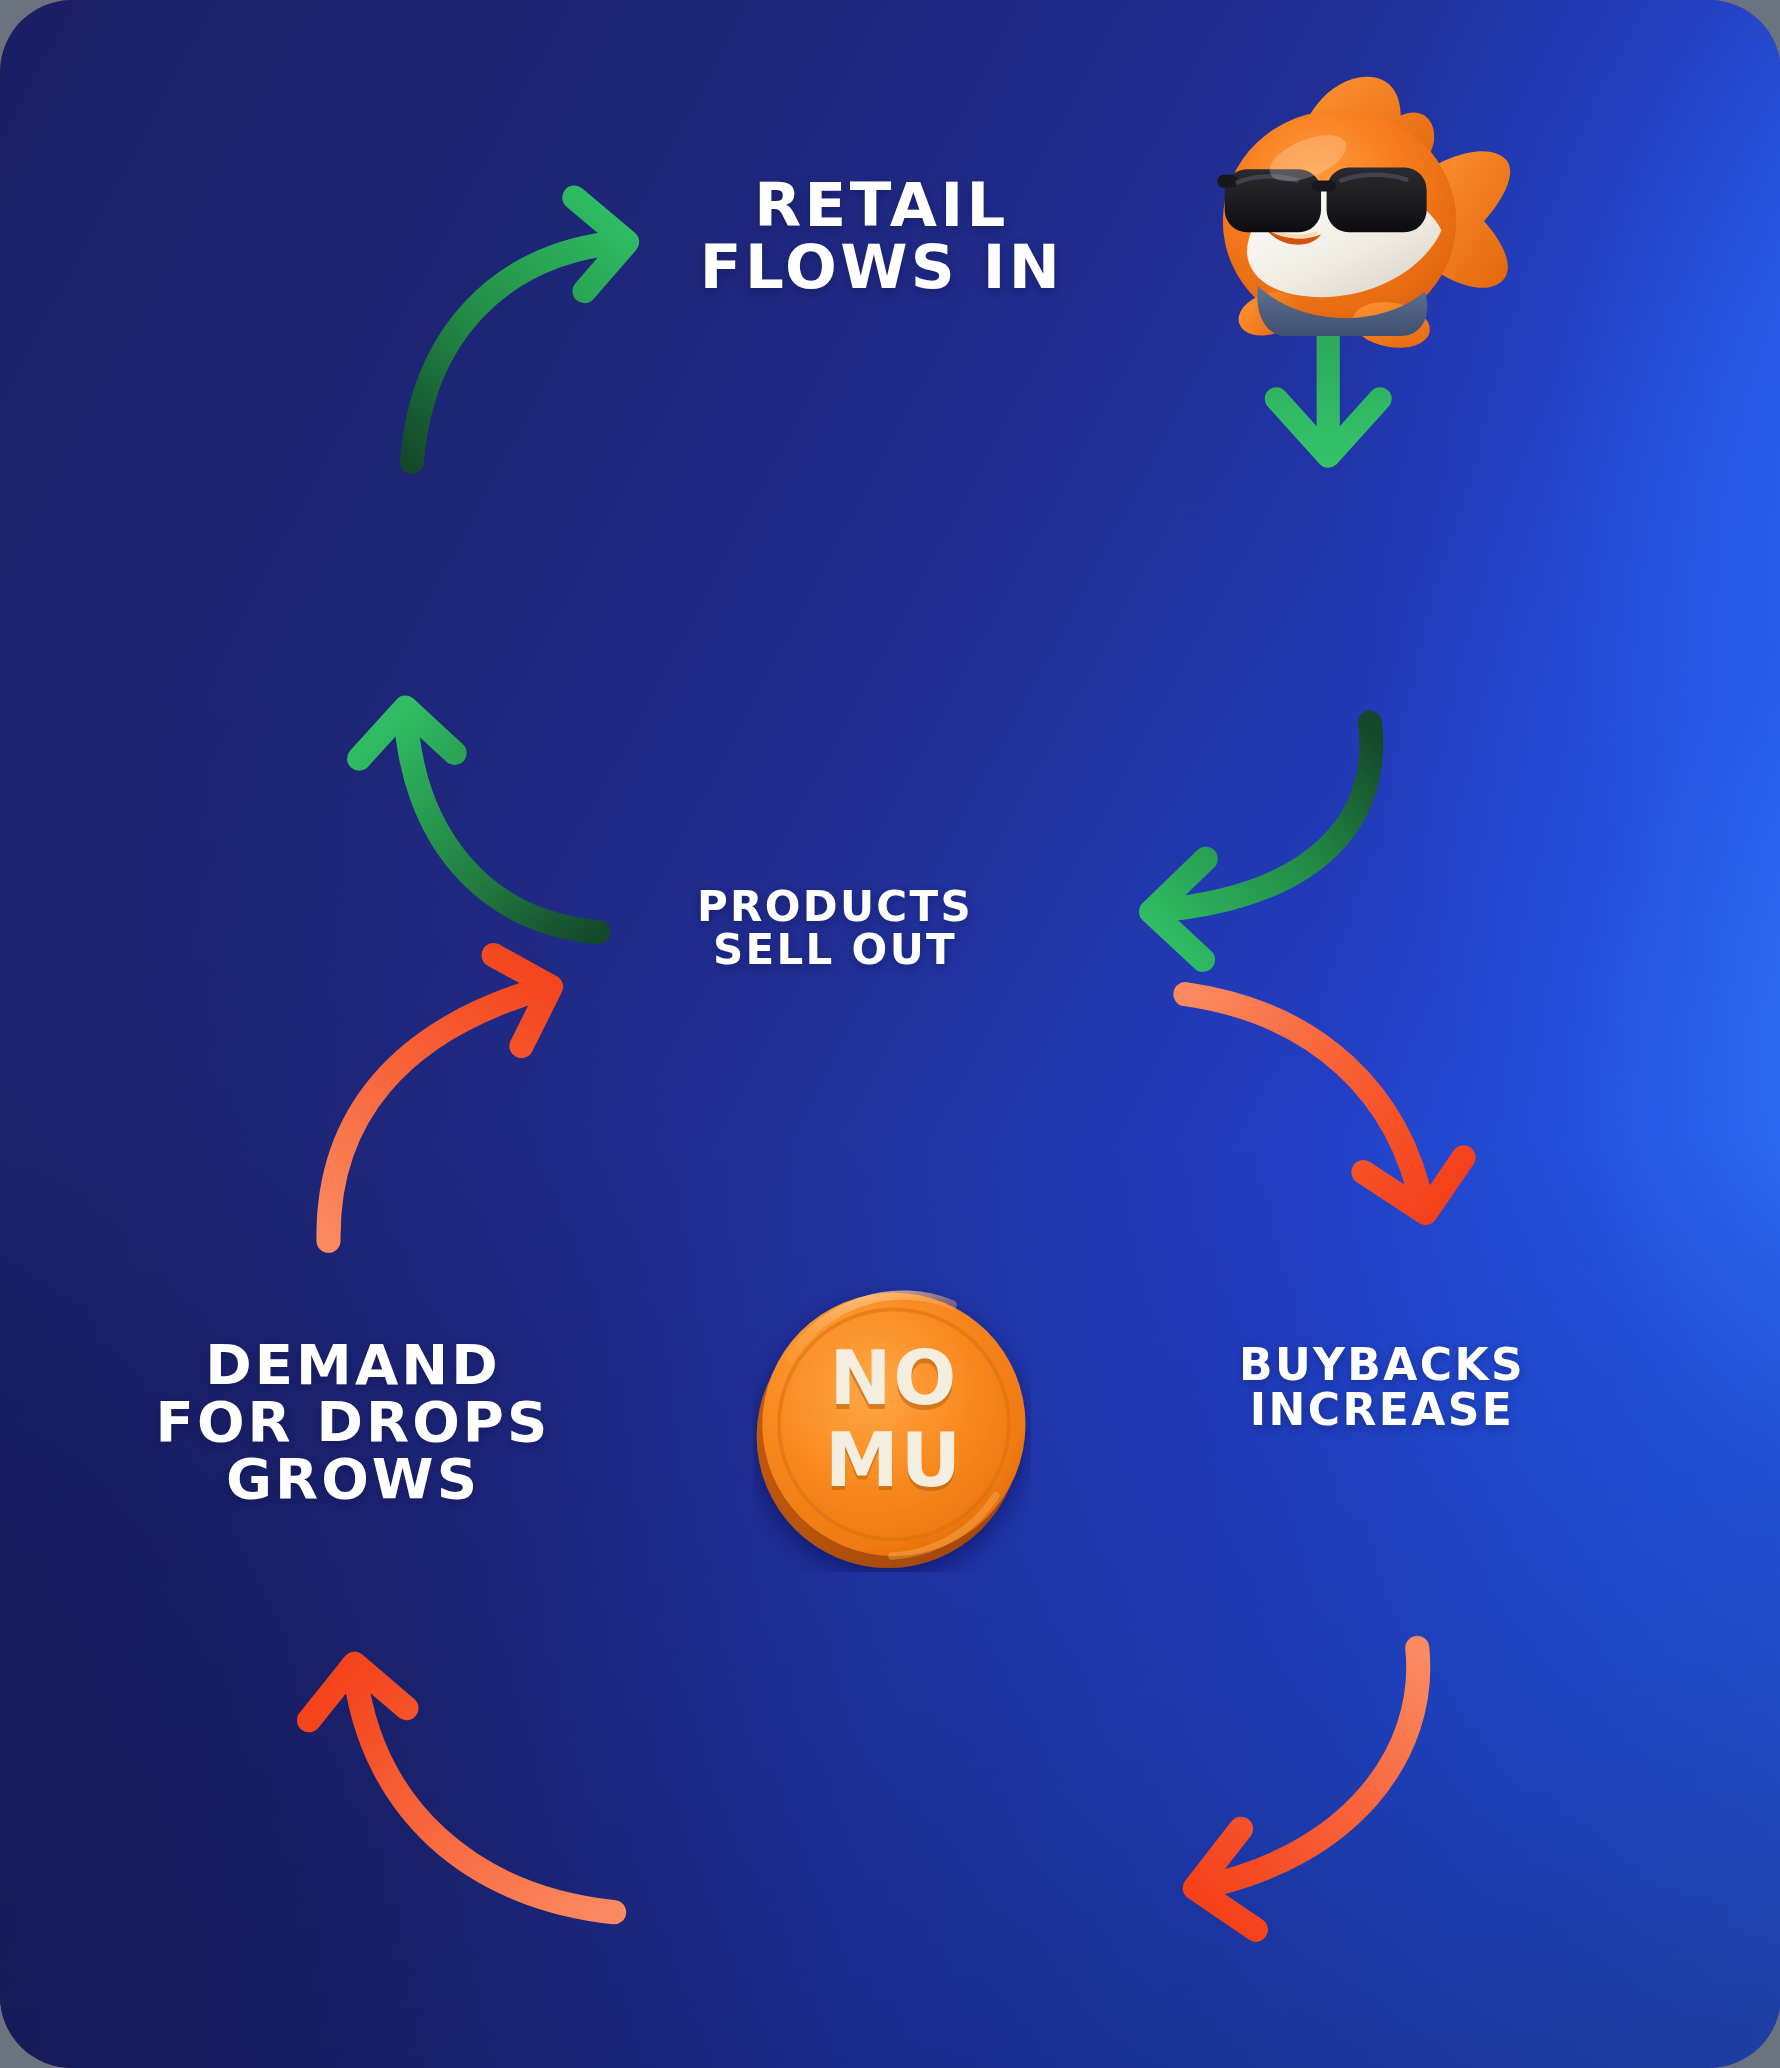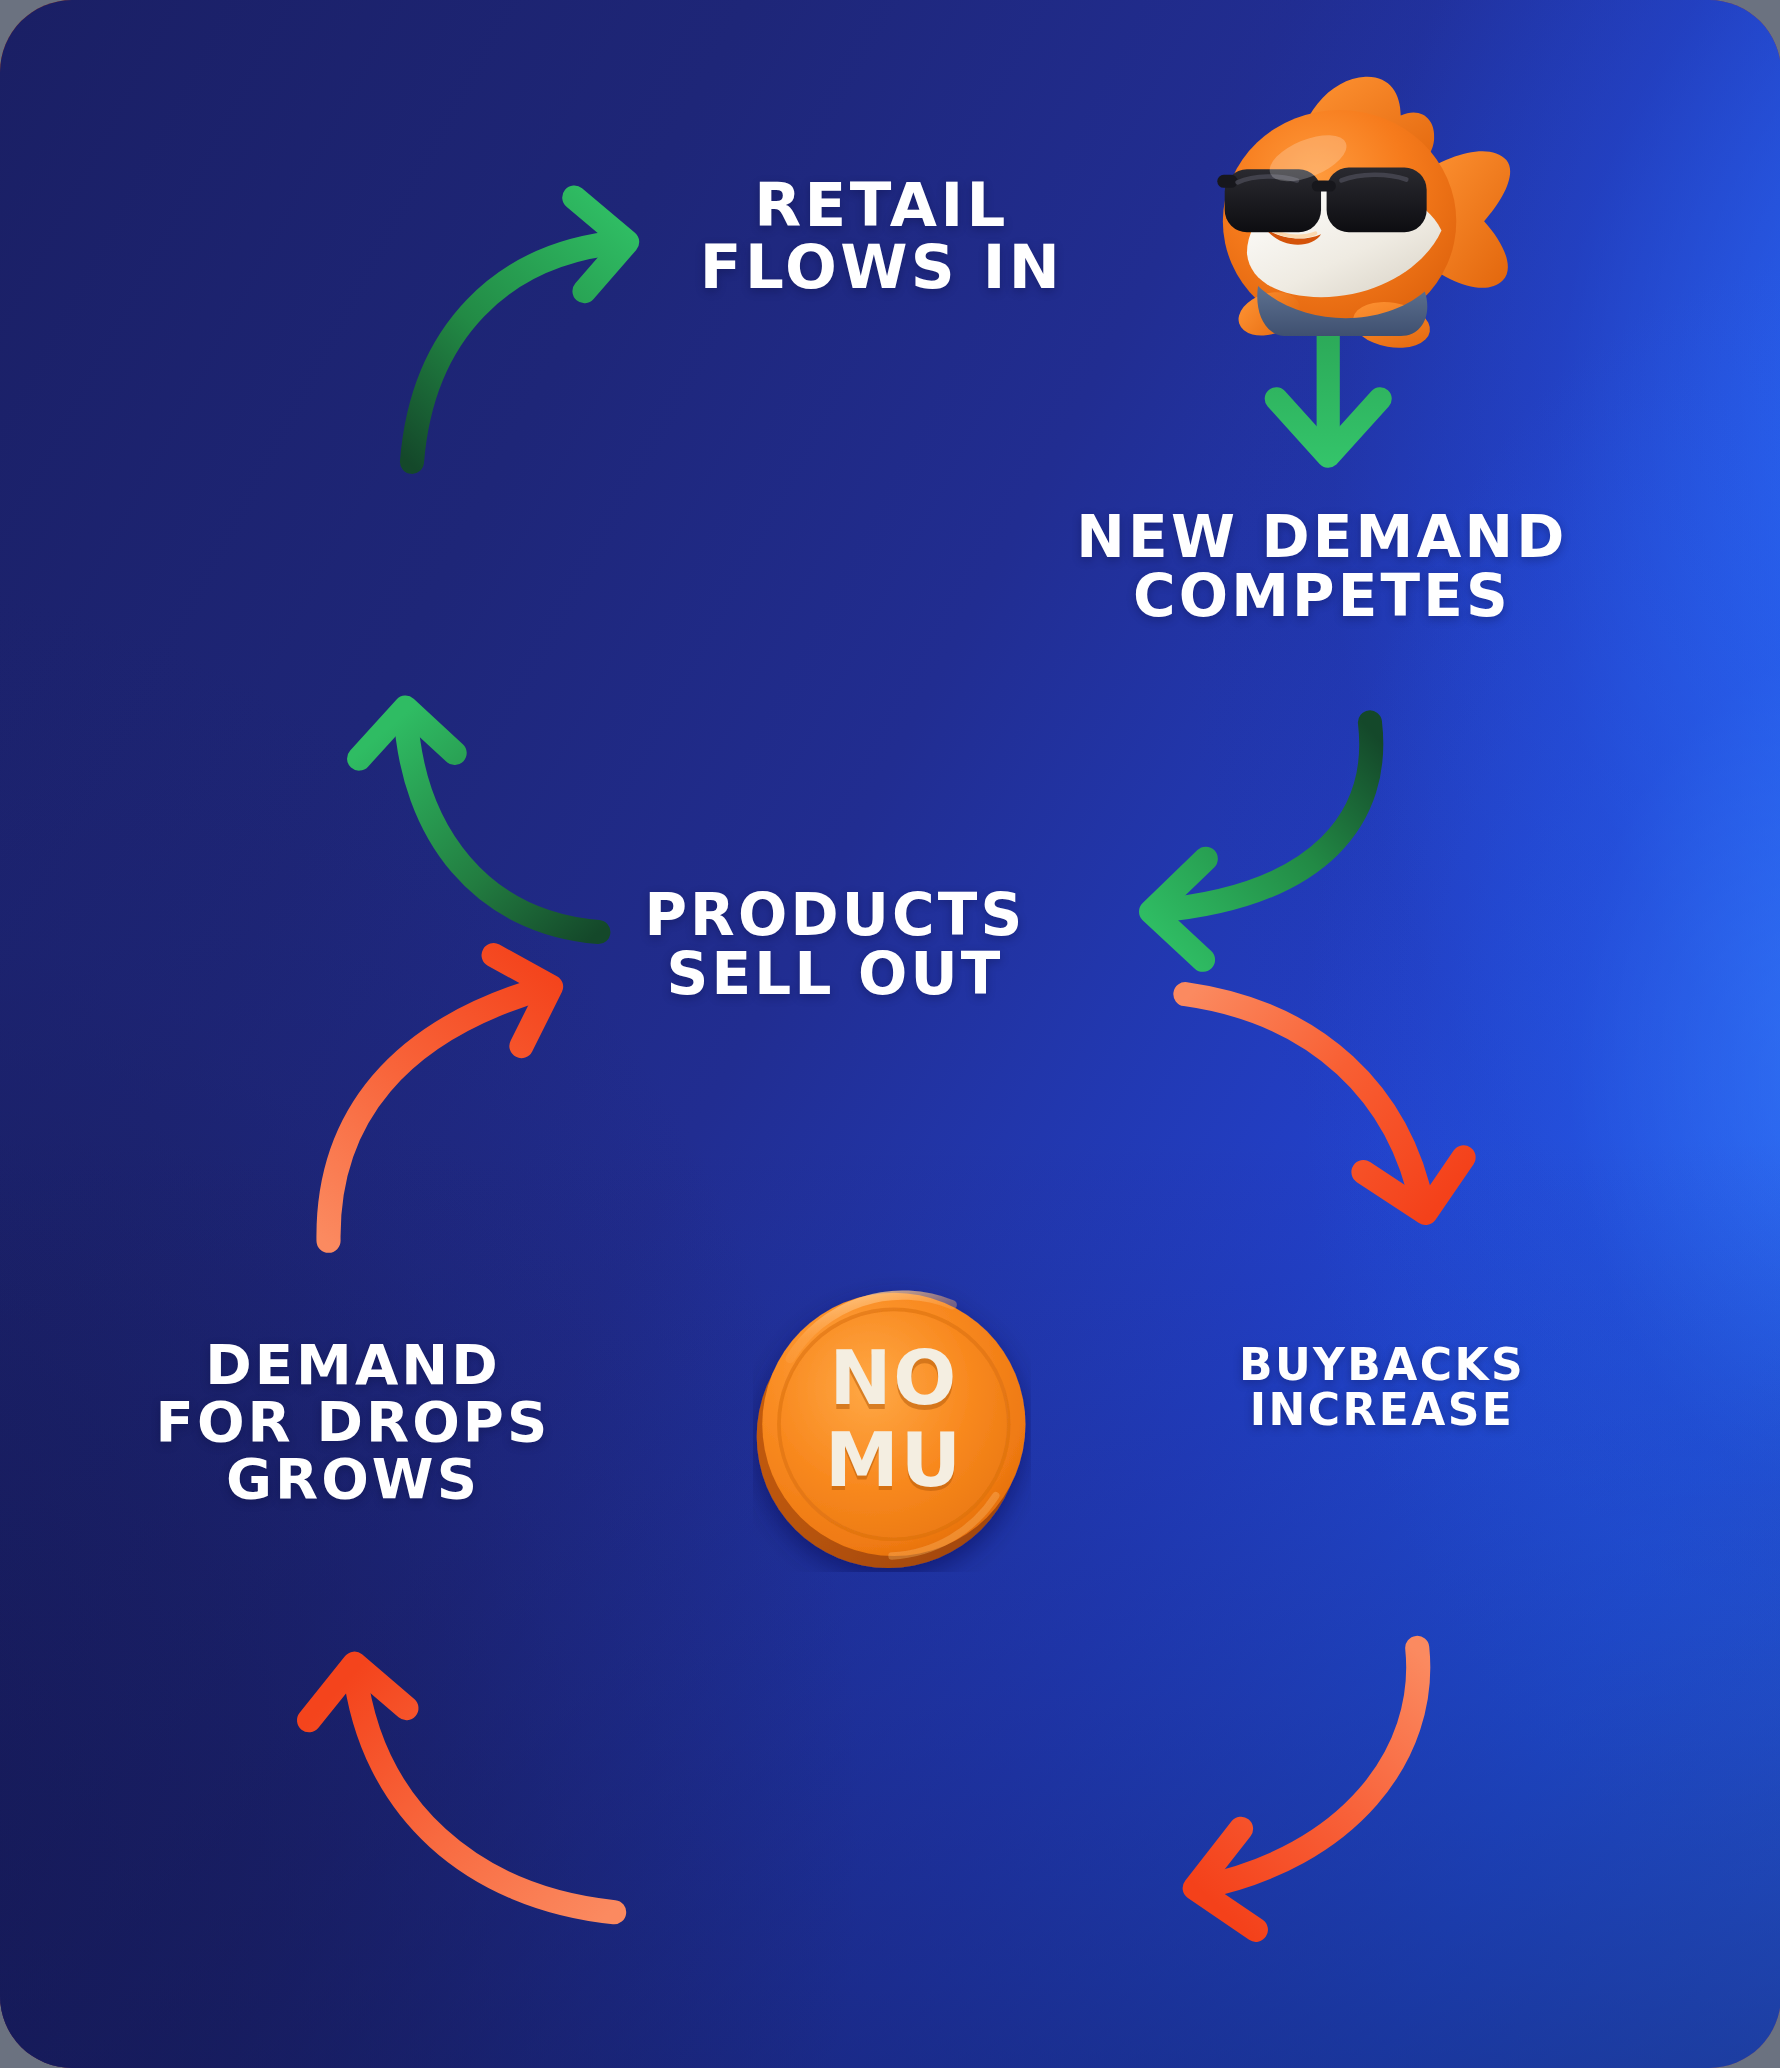--- a/index.html
+++ b/index.html
@@ -205,25 +205,23 @@
 
     <g fill="none" stroke="url(#gOr4)" stroke-width="26" stroke-linecap="round" stroke-linejoin="round">
       <path d="M 354 1338 C 352 1205 430 1110 588 1065"></path>
       <path d="M 532 1030 L 594 1064 L 562 1128"></path>
     </g>
   </svg>
 
   <div class="node-label" style="left:682px; top:174px; width:399px; font-size:61px;">Retail
 Flows In</div>
 
-  <div class="node-label" style="left:1030px; top:508px; width:584px; font-size:58px;">New Demand
-Competes</div>
-
-
-  <div class="node-label" style="left:589px; top:886px; width:492px; font-size:58px;">Products
+
+
+  <div class="node-label" style="left:589px; top:886px; width:492px; font-size:42px;">Products
 Sell Out</div>
 
   <div class="node-label" style="left:1141px; top:1343px; width:482px; font-size:44px;">Buybacks
 Increase</div>
 
   <div class="node-label" style="left:121px; top:1336px; width:464px; font-size:56px;">Demand
 For Drops
 Grows</div>
 
 

